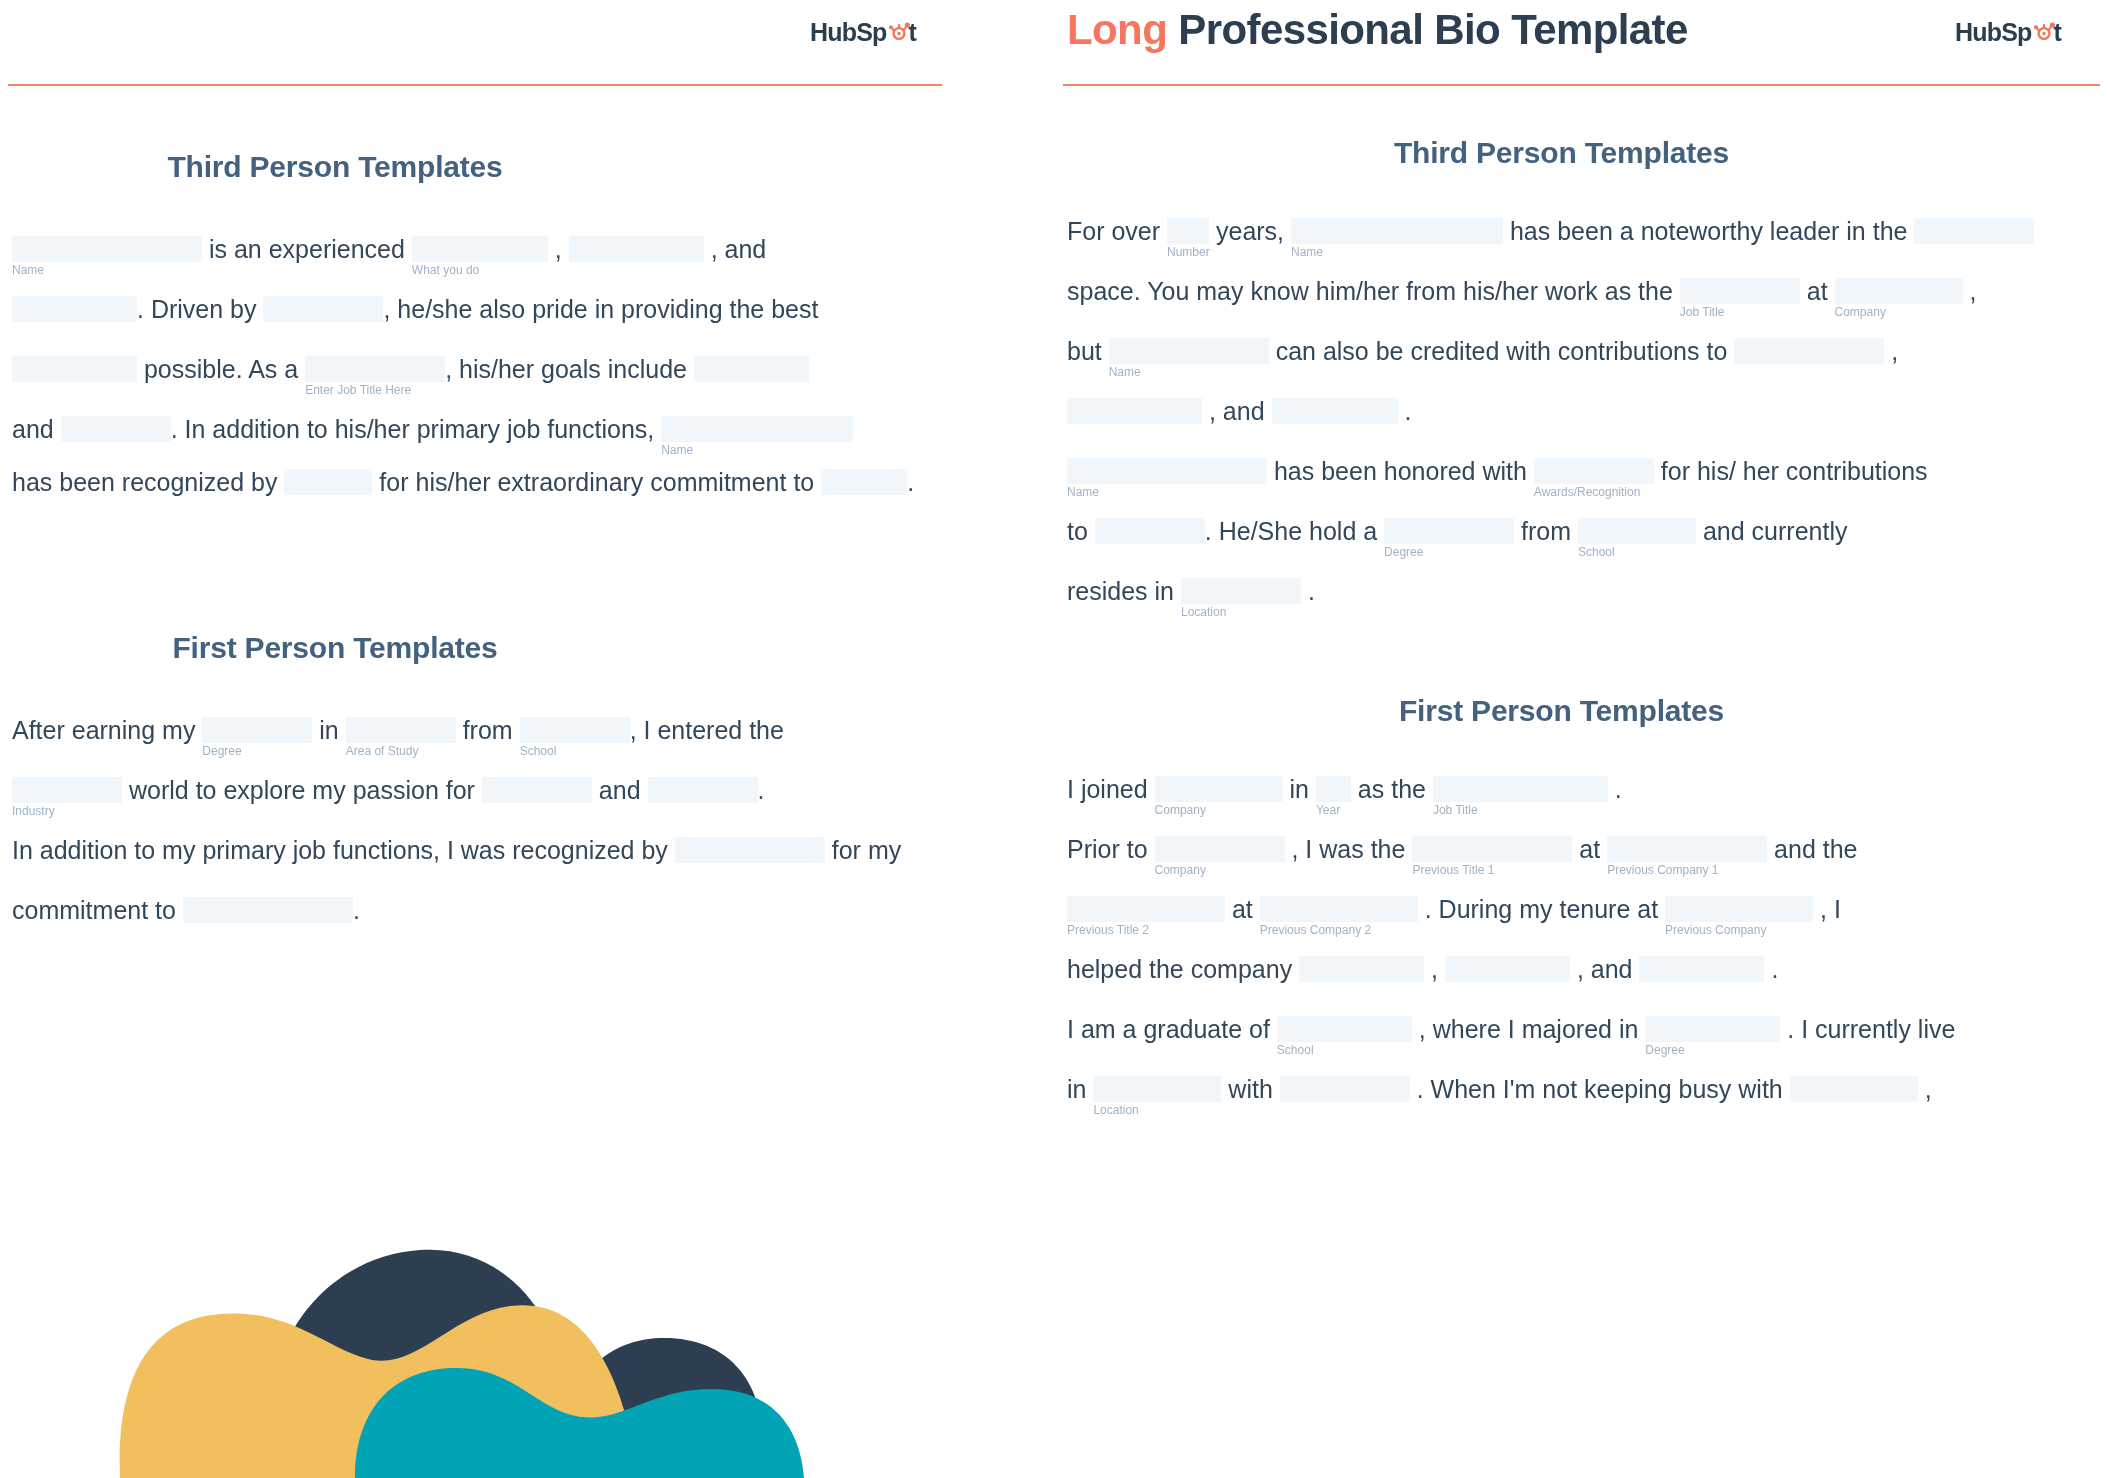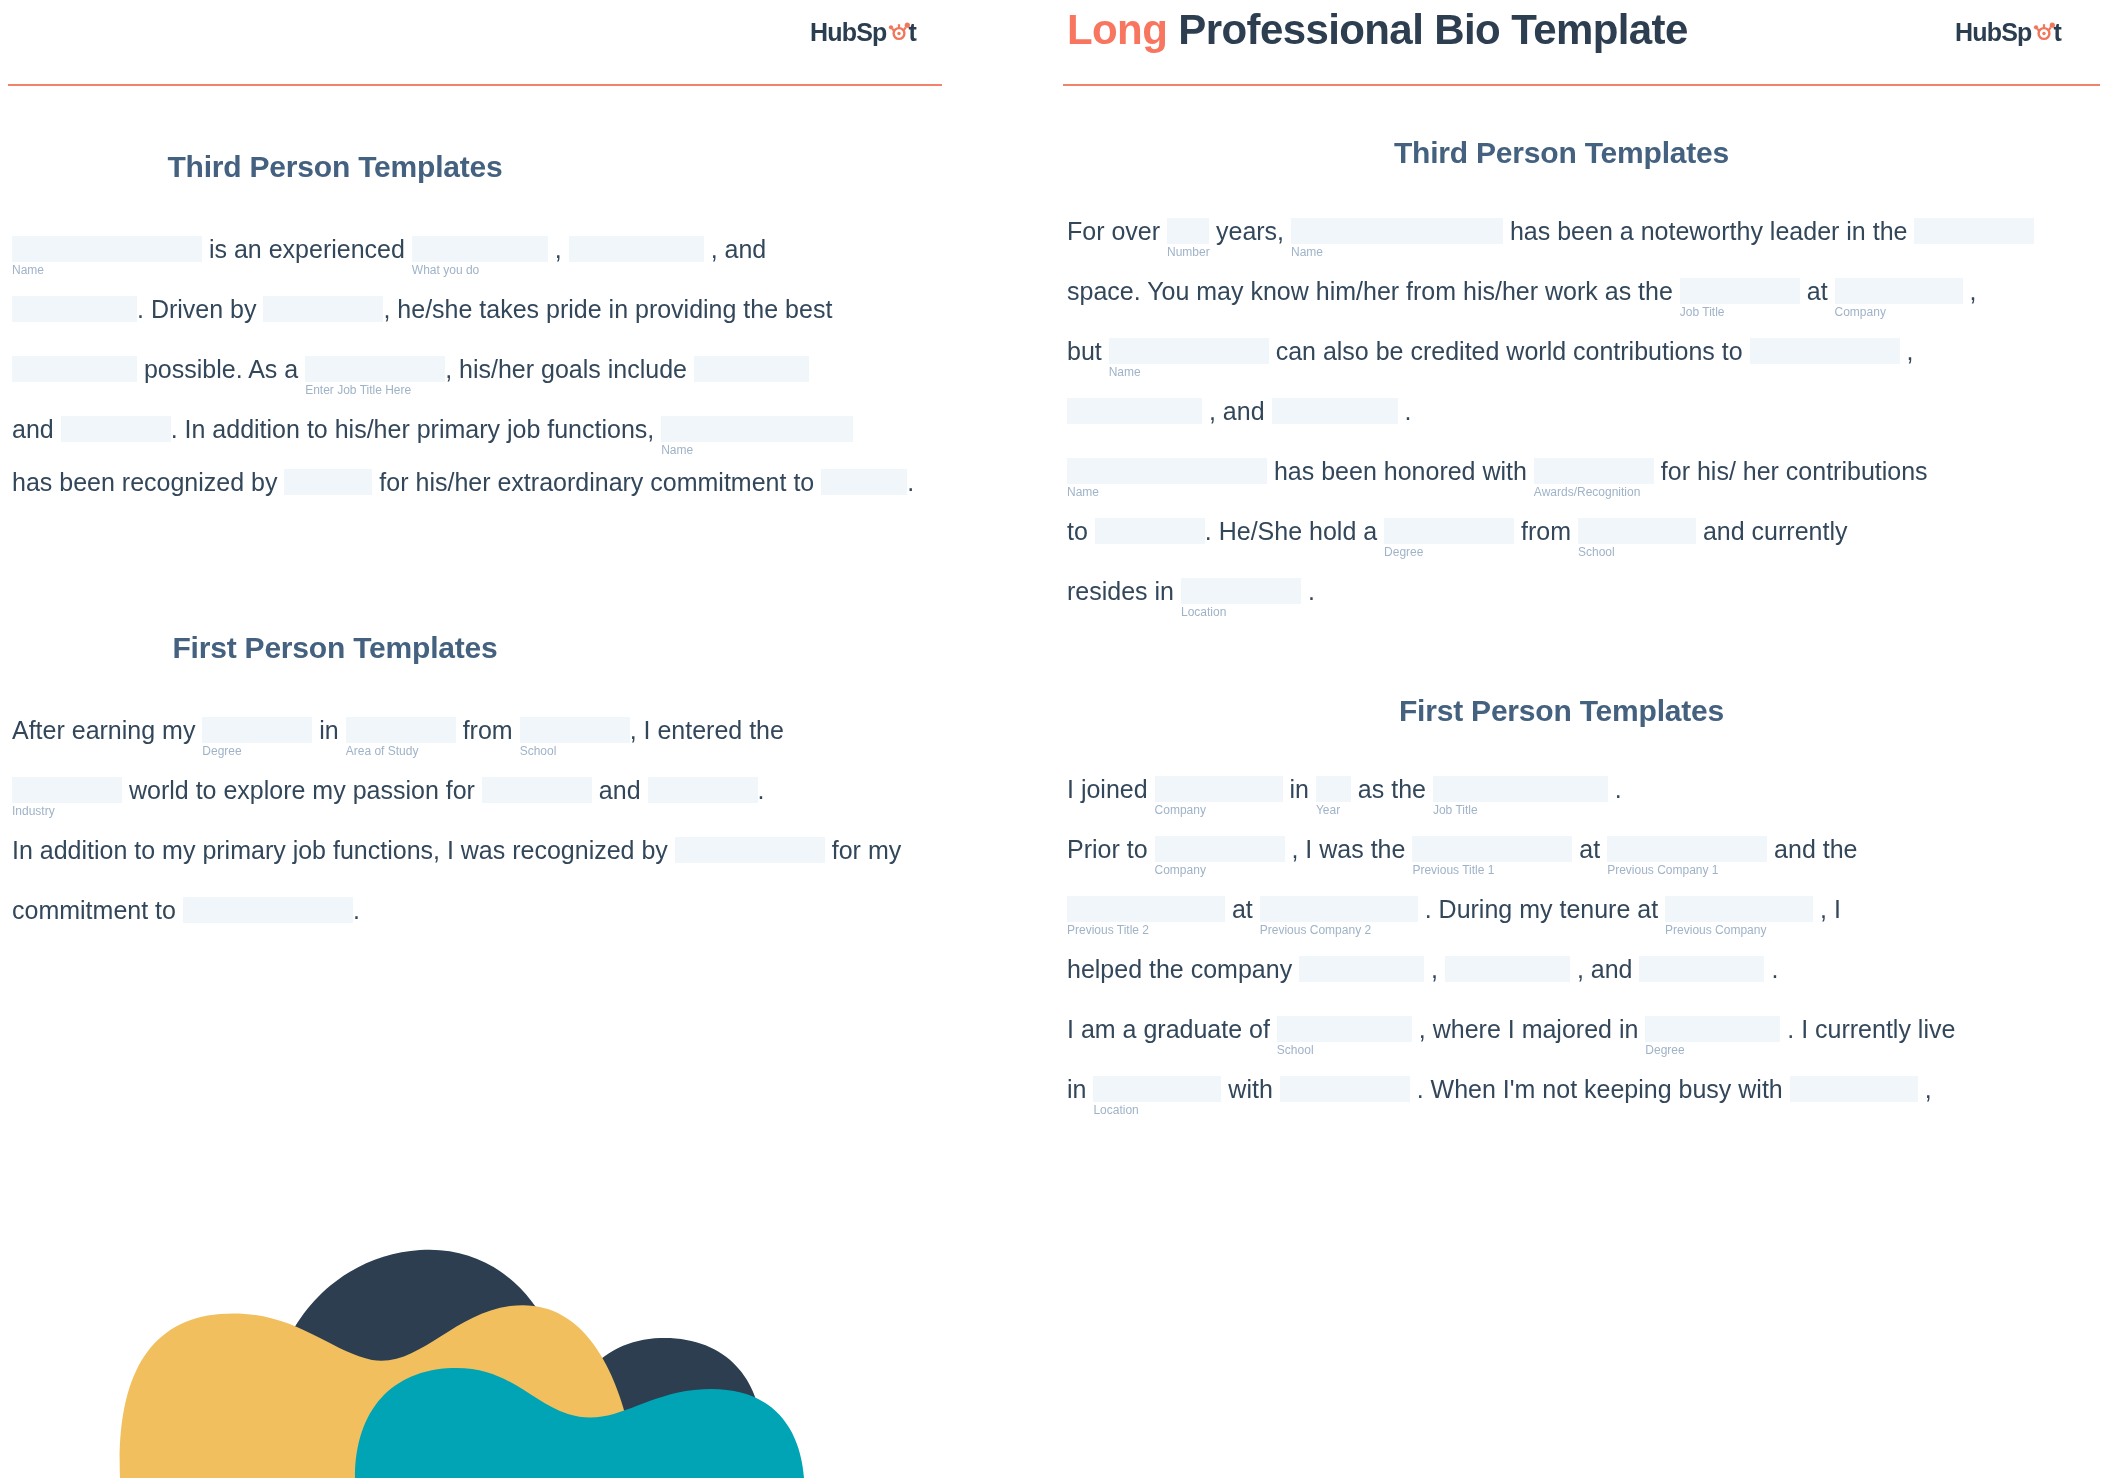--- a/index.html
+++ b/index.html
@@ -160,21 +160,21 @@
       <span class="logo-tail">t</span>
     </div>
 
     <div class="hdr-rule"></div>
   </div>
 
   <div id="left-body">
       <div class="section-heading" style="margin-top: 58px;">Third Person Templates</div>
       <div class="tpl" style="margin-top: 48px;">
         <div class="line" style="margin-top: 0px;"><span class="blank-wrap"><span class="blank" style="width: 190px;"></span><span class="cap">Name</span></span><span class="tx"> is an experienced </span><span class="blank-wrap"><span class="blank" style="width: 136px;"></span><span class="cap">What you do</span></span><span class="tx"> , </span><span class="blank-wrap"><span class="blank" style="width: 135px;"></span></span><span class="tx"> , and</span></div>
-        <div class="line" style="margin-top: 26px;"><span class="blank-wrap"><span class="blank" style="width: 125px;"></span></span><span class="tx">. Driven by </span><span class="blank-wrap"><span class="blank" style="width: 120px;"></span></span><span class="tx">, he/she takes pride in providing the best</span></div>
+        <div class="line" style="margin-top: 26px;"><span class="blank-wrap"><span class="blank" style="width: 125px;"></span></span><span class="tx">. Driven by </span><span class="blank-wrap"><span class="blank" style="width: 120px;"></span></span><span class="tx">, he/she also pride in providing the best</span></div>
         <div class="line" style="margin-top: 26px;"><span class="blank-wrap"><span class="blank" style="width: 125px;"></span></span><span class="tx"> possible. As a </span><span class="blank-wrap"><span class="blank" style="width: 140px;"></span><span class="cap">Enter Job Title Here</span></span><span class="tx">, his/her goals include </span><span class="blank-wrap"><span class="blank" style="width: 115px;"></span></span></div>
         <div class="line" style="margin-top: 26px;"><span class="tx">and </span><span class="blank-wrap"><span class="blank" style="width: 110px;"></span></span><span class="tx">. In addition to his/her primary job functions, </span><span class="blank-wrap"><span class="blank" style="width: 192px;"></span><span class="cap">Name</span></span></div>
         <div class="line" style="margin-top: 19px;"><span class="tx">has been recognized by </span><span class="blank-wrap"><span class="blank" style="width: 88px;"></span></span><span class="tx"> for his/her extraordinary commitment to </span><span class="blank-wrap"><span class="blank" style="width: 86px;"></span></span><span class="tx">.</span></div>
       </div>
       <div class="section-heading" style="margin-top: 132px;">First Person Templates</div>
       <div class="tpl" style="margin-top: 48px;">
         <div class="line" style="margin-top: 0px;"><span class="tx">After earning my </span><span class="blank-wrap"><span class="blank" style="width: 110px;"></span><span class="cap">Degree</span></span><span class="tx"> in </span><span class="blank-wrap"><span class="blank" style="width: 110px;"></span><span class="cap">Area of Study</span></span><span class="tx"> from </span><span class="blank-wrap"><span class="blank" style="width: 110px;"></span><span class="cap">School</span></span><span class="tx">, I entered the</span></div>
         <div class="line" style="margin-top: 26px;"><span class="blank-wrap"><span class="blank" style="width: 110px;"></span><span class="cap">Industry</span></span><span class="tx"> world to explore my passion for </span><span class="blank-wrap"><span class="blank" style="width: 110px;"></span></span><span class="tx"> and </span><span class="blank-wrap"><span class="blank" style="width: 110px;"></span></span><span class="tx">.</span></div>
         <div class="line" style="margin-top: 26px;"><span class="tx">In addition to my primary job functions, I was recognized by </span><span class="blank-wrap"><span class="blank" style="width: 150px;"></span></span><span class="tx"> for my</span></div>
         <div class="line" style="margin-top: 26px;"><span class="tx">commitment to </span><span class="blank-wrap"><span class="blank" style="width: 170px;"></span></span><span class="tx">.</span></div>
@@ -216,21 +216,21 @@
     </div>
 
     <div class="hdr-rule"></div>
   </div>
 
   <div id="right-body">
       <div class="section-heading" style="margin-top: 44px;">Third Person Templates</div>
       <div class="tpl" style="margin-top: 44px;">
         <div class="line" style="margin-top: 0px;"><span class="tx">For over </span><span class="blank-wrap"><span class="blank" style="width: 42px;"></span><span class="cap">Number</span></span><span class="tx"> years, </span><span class="blank-wrap"><span class="blank" style="width: 212px;"></span><span class="cap">Name</span></span><span class="tx"> has been a noteworthy leader in the </span><span class="blank-wrap"><span class="blank" style="width: 120px;"></span></span></div>
         <div class="line" style="margin-top: 26px;"><span class="tx">space. You may know him/her from his/her work as the </span><span class="blank-wrap"><span class="blank" style="width: 120px;"></span><span class="cap">Job Title</span></span><span class="tx"> at </span><span class="blank-wrap"><span class="blank" style="width: 128px;"></span><span class="cap">Company</span></span><span class="tx"> ,</span></div>
-        <div class="line" style="margin-top: 26px;"><span class="tx">but </span><span class="blank-wrap"><span class="blank" style="width: 160px;"></span><span class="cap">Name</span></span><span class="tx"> can also be credited world contributions to </span><span class="blank-wrap"><span class="blank" style="width: 150px;"></span></span><span class="tx"> ,</span></div>
+        <div class="line" style="margin-top: 26px;"><span class="tx">but </span><span class="blank-wrap"><span class="blank" style="width: 160px;"></span><span class="cap">Name</span></span><span class="tx"> can also be credited with contributions to </span><span class="blank-wrap"><span class="blank" style="width: 150px;"></span></span><span class="tx"> ,</span></div>
         <div class="line" style="margin-top: 26px;"><span class="blank-wrap"><span class="blank" style="width: 135px;"></span></span><span class="tx"> , and </span><span class="blank-wrap"><span class="blank" style="width: 126px;"></span></span><span class="tx"> .</span></div>
         <div class="line" style="margin-top: 26px;"><span class="blank-wrap"><span class="blank" style="width: 200px;"></span><span class="cap">Name</span></span><span class="tx"> has been honored with </span><span class="blank-wrap"><span class="blank" style="width: 120px;"></span><span class="cap">Awards/Recognition</span></span><span class="tx"> for his/ her contributions</span></div>
         <div class="line" style="margin-top: 26px;"><span class="tx">to </span><span class="blank-wrap"><span class="blank" style="width: 110px;"></span></span><span class="tx">. He/She hold a </span><span class="blank-wrap"><span class="blank" style="width: 130px;"></span><span class="cap">Degree</span></span><span class="tx"> from </span><span class="blank-wrap"><span class="blank" style="width: 118px;"></span><span class="cap">School</span></span><span class="tx"> and currently</span></div>
         <div class="line" style="margin-top: 26px;"><span class="tx">resides in </span><span class="blank-wrap"><span class="blank" style="width: 120px;"></span><span class="cap">Location</span></span><span class="tx"> .</span></div>
       </div>
       <div class="section-heading" style="margin-top: 86px;">First Person Templates</div>
       <div class="tpl" style="margin-top: 44px;">
         <div class="line" style="margin-top: 0px;"><span class="tx">I joined </span><span class="blank-wrap"><span class="blank" style="width: 128px;"></span><span class="cap">Company</span></span><span class="tx"> in </span><span class="blank-wrap"><span class="blank" style="width: 35px;"></span><span class="cap">Year</span></span><span class="tx"> as the </span><span class="blank-wrap"><span class="blank" style="width: 175px;"></span><span class="cap">Job Title</span></span><span class="tx"> .</span></div>
         <div class="line" style="margin-top: 26px;"><span class="tx">Prior to </span><span class="blank-wrap"><span class="blank" style="width: 130px;"></span><span class="cap">Company</span></span><span class="tx"> , I was the </span><span class="blank-wrap"><span class="blank" style="width: 160px;"></span><span class="cap">Previous Title 1</span></span><span class="tx"> at </span><span class="blank-wrap"><span class="blank" style="width: 160px;"></span><span class="cap">Previous Company 1</span></span><span class="tx"> and the</span></div>
         <div class="line" style="margin-top: 26px;"><span class="blank-wrap"><span class="blank" style="width: 158px;"></span><span class="cap">Previous Title 2</span></span><span class="tx"> at </span><span class="blank-wrap"><span class="blank" style="width: 158px;"></span><span class="cap">Previous Company 2</span></span><span class="tx"> . During my tenure at </span><span class="blank-wrap"><span class="blank" style="width: 148px;"></span><span class="cap">Previous Company</span></span><span class="tx"> , I</span></div>

